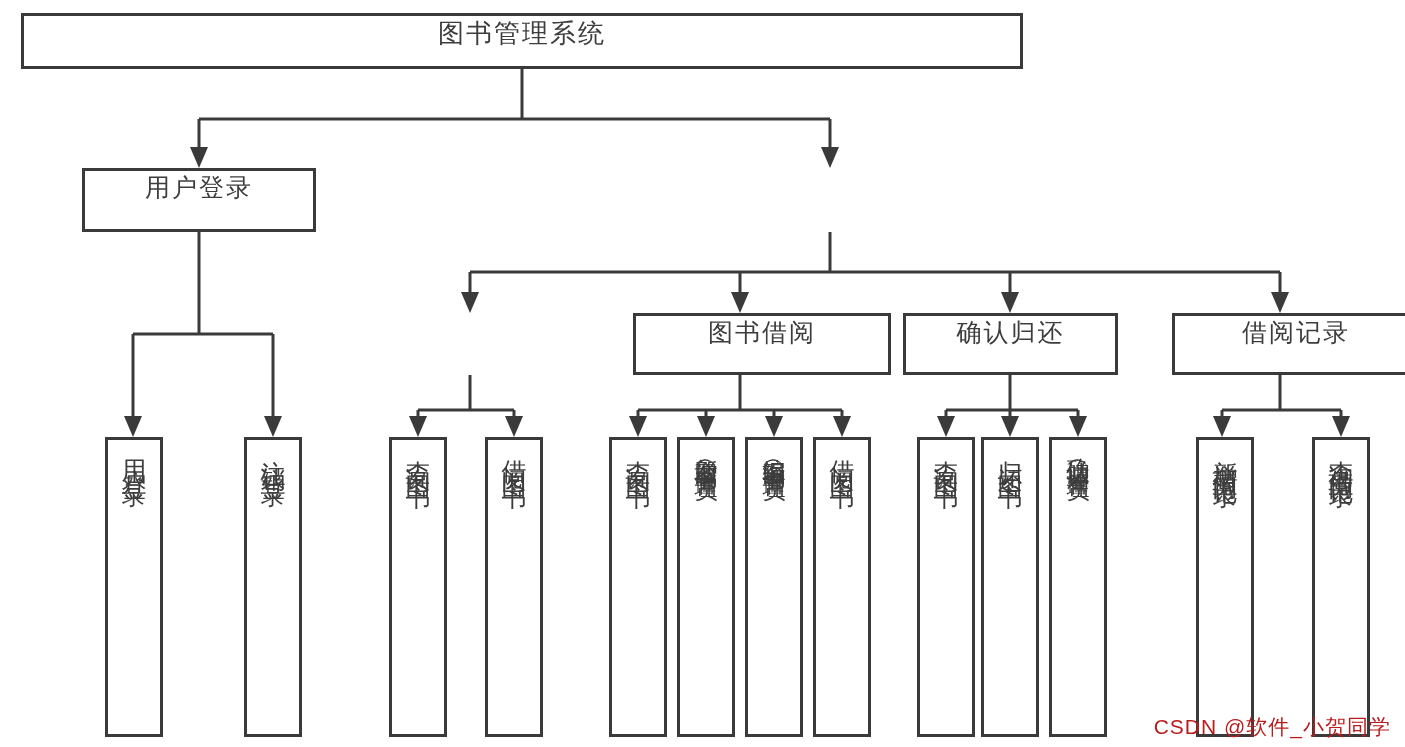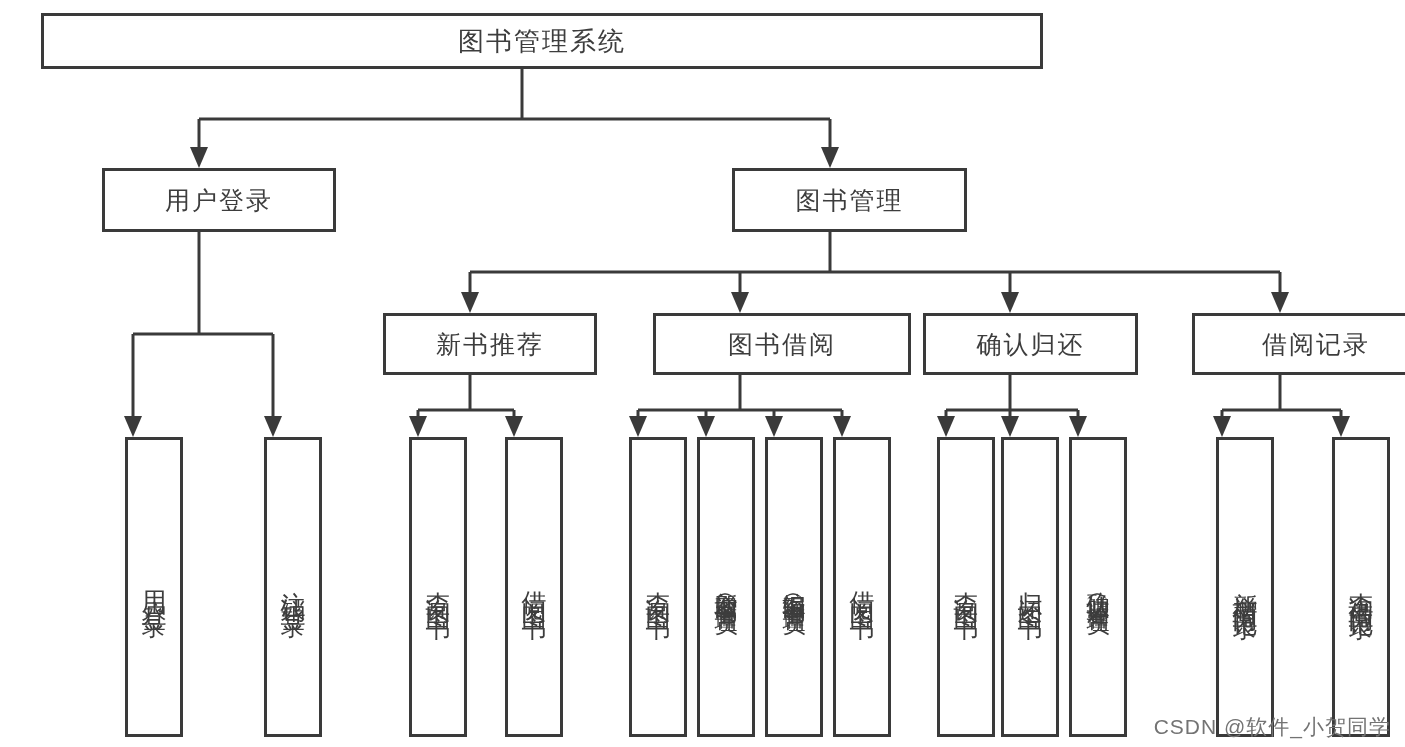--- a/index.html
+++ b/index.html
@@ -20,24 +20,23 @@
     left: 0; top: 0;
     width: 1405px;
     height: 747px;
   }
   .box {
     position: absolute;
     box-sizing: border-box;
     border: 3px solid #3a3a3a;
     background: #ffffff;
     display: flex;
-    align-items: center;
+    align-items: flex-start;
     justify-content: center;
     color: #3d3d3d;
-    margin-left: 20px;
   }
   .hlabel {
     font-size: 25px;
     letter-spacing: 2px;
     white-space: nowrap;
   }
   .root-label {
     font-size: 26px;
     letter-spacing: 2px;
   }
@@ -56,21 +55,21 @@
   }
   .vtext.tight {
     font-size: 23px;
     letter-spacing: 3px;
   }
   #watermark {
     position: absolute;
     right: 14px;
     bottom: 6px;
     font-size: 21px;
-    color: #737373;
+    color: #b91c1c;
     letter-spacing: 1px;
     white-space: nowrap;
   }
 </style>
 </head>
 <body>
 
 <div id="stage">
 
   <svg id="connectors" viewBox="0 0 1405 747" xmlns="http://www.w3.org/2000/svg">
@@ -142,27 +141,21 @@
     </g>
   </svg>
 
   <div class="box" style="left:21px; top:13px; width:1002px; height:56px;">
     <span class="root-label">图书管理系统</span>
   </div>
 
   <div class="box" style="left:82px; top:168px; width:234px; height:64px;">
     <span class="hlabel">用户登录</span>
   </div>
-  <div class="box" style="left:712px; top:168px; width:235px; height:64px;">
-    <span class="hlabel">图书管理</span>
-  </div>
-
-  <div class="box" style="left:363px; top:313px; width:214px; height:62px;">
-    <span class="hlabel">新书推荐</span>
-  </div>
+
   <div class="box" style="left:633px; top:313px; width:258px; height:62px;">
     <span class="hlabel">图书借阅</span>
   </div>
   <div class="box" style="left:903px; top:313px; width:215px; height:62px;">
     <span class="hlabel">确认归还</span>
   </div>
   <div class="box" style="left:1172px; top:313px; width:248px; height:62px;">
     <span class="hlabel">借阅记录</span>
   </div>
 

